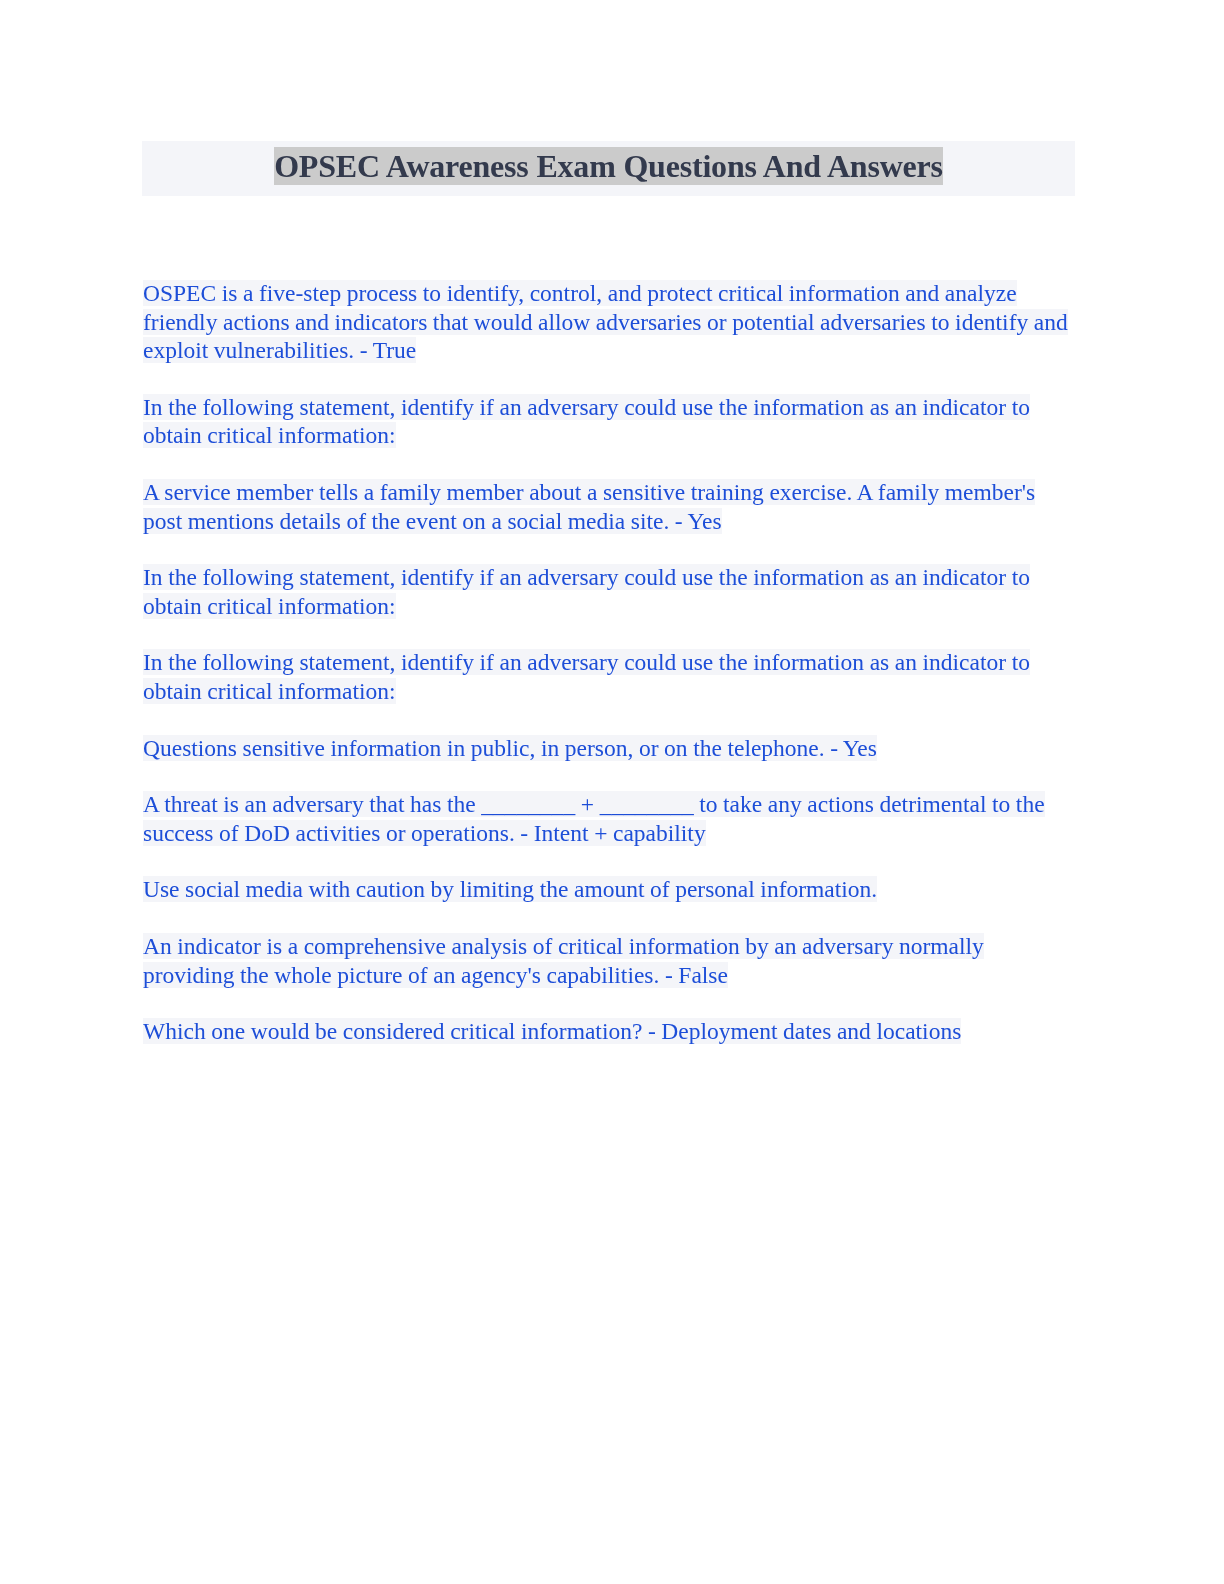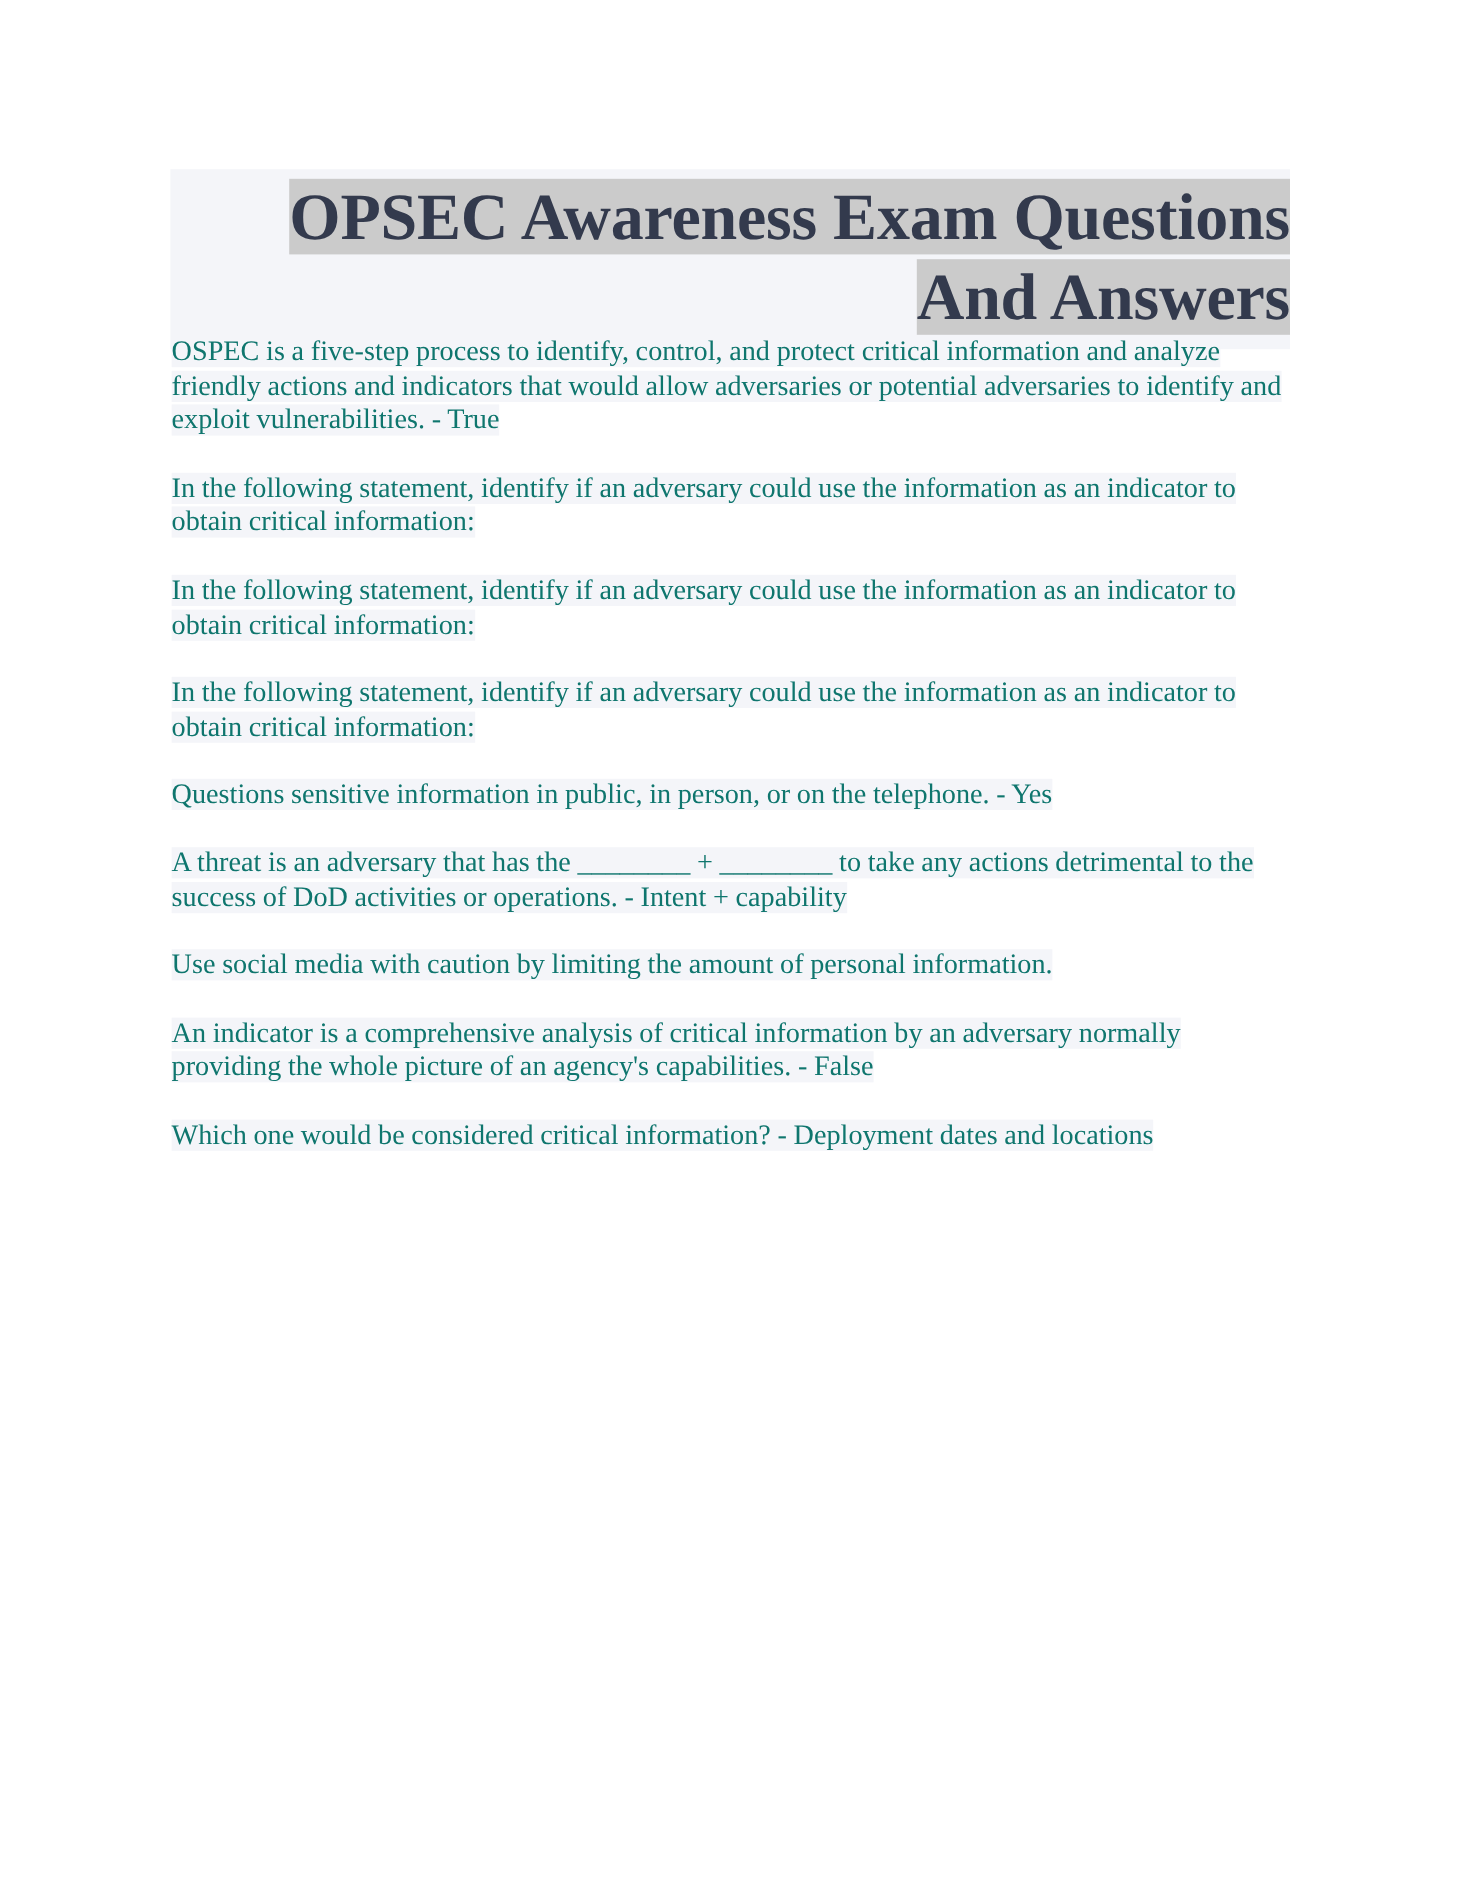--- a/index.html
+++ b/index.html
@@ -27,24 +27,24 @@
     position: absolute;
     left: 142px;
     top: 141px;
     width: 933px;
     background: #f4f5f9;
     padding: 6px 0 10px 0;
     box-sizing: border-box;
   }
   .doc-title {
     margin: 0;
-    text-align: right;
+    text-align: center;
     font-family: "Liberation Serif", "DejaVu Serif", serif;
     font-weight: bold;
-    font-size: 55px;
+    font-size: 32px;
     line-height: 1.22;
     color: #333a4d;
     letter-spacing: -0.2px;
   }
   .doc-title .hl {
     background: #cbcbcb;
     box-decoration-break: clone;
     -webkit-box-decoration-break: clone;
     padding: 1px 0;
   }
@@ -53,21 +53,21 @@
   .body-content {
     position: absolute;
     left: 143px;
     top: 279px;
     width: 925px;
   }
   .para {
     margin: 0 0 28px 0;
     font-size: 23.5px;
     line-height: 28.6px;
-    color: #0f766e;
+    color: #1d4ed8;
     text-align: left;
     word-spacing: -0.3px;
   }
   .para .hl {
     background: #f4f5f9;
     box-decoration-break: clone;
     -webkit-box-decoration-break: clone;
   }
   .para:last-child {
     margin-bottom: 0;
@@ -78,20 +78,21 @@
 
 <div class="page">
 
   <div class="title-block">
     <h1 class="doc-title"><span class="hl">OPSEC Awareness Exam Questions And Answers</span></h1>
   </div>
 
   <div class="body-content">
     <p class="para"><span class="hl">OSPEC is a five-step process to identify, control, and protect critical information and analyze friendly actions and indicators that would allow adversaries or potential adversaries to identify and exploit vulnerabilities. - True</span></p>
     <p class="para"><span class="hl">In the following statement, identify if an adversary could use the information as an indicator to obtain critical information:</span></p>
+    <p class="para"><span class="hl">A service member tells a family member about a sensitive training exercise. A family member's post mentions details of the event on a social media site. - Yes</span></p>
     <p class="para"><span class="hl">In the following statement, identify if an adversary could use the information as an indicator to obtain critical information:</span></p>
     <p class="para"><span class="hl">In the following statement, identify if an adversary could use the information as an indicator to obtain critical information:</span></p>
     <p class="para"><span class="hl">Questions sensitive information in public, in person, or on the telephone. - Yes</span></p>
     <p class="para"><span class="hl">A threat is an adversary that has the ________ + ________ to take any actions detrimental to the success of DoD activities or operations. - Intent + capability</span></p>
     <p class="para"><span class="hl">Use social media with caution by limiting the amount of personal information.</span></p>
     <p class="para"><span class="hl">An indicator is a comprehensive analysis of critical information by an adversary normally providing the whole picture of an agency's capabilities. - False</span></p>
     <p class="para"><span class="hl">Which one would be considered critical information? - Deployment dates and locations</span></p>
   </div>
 
 </div>

